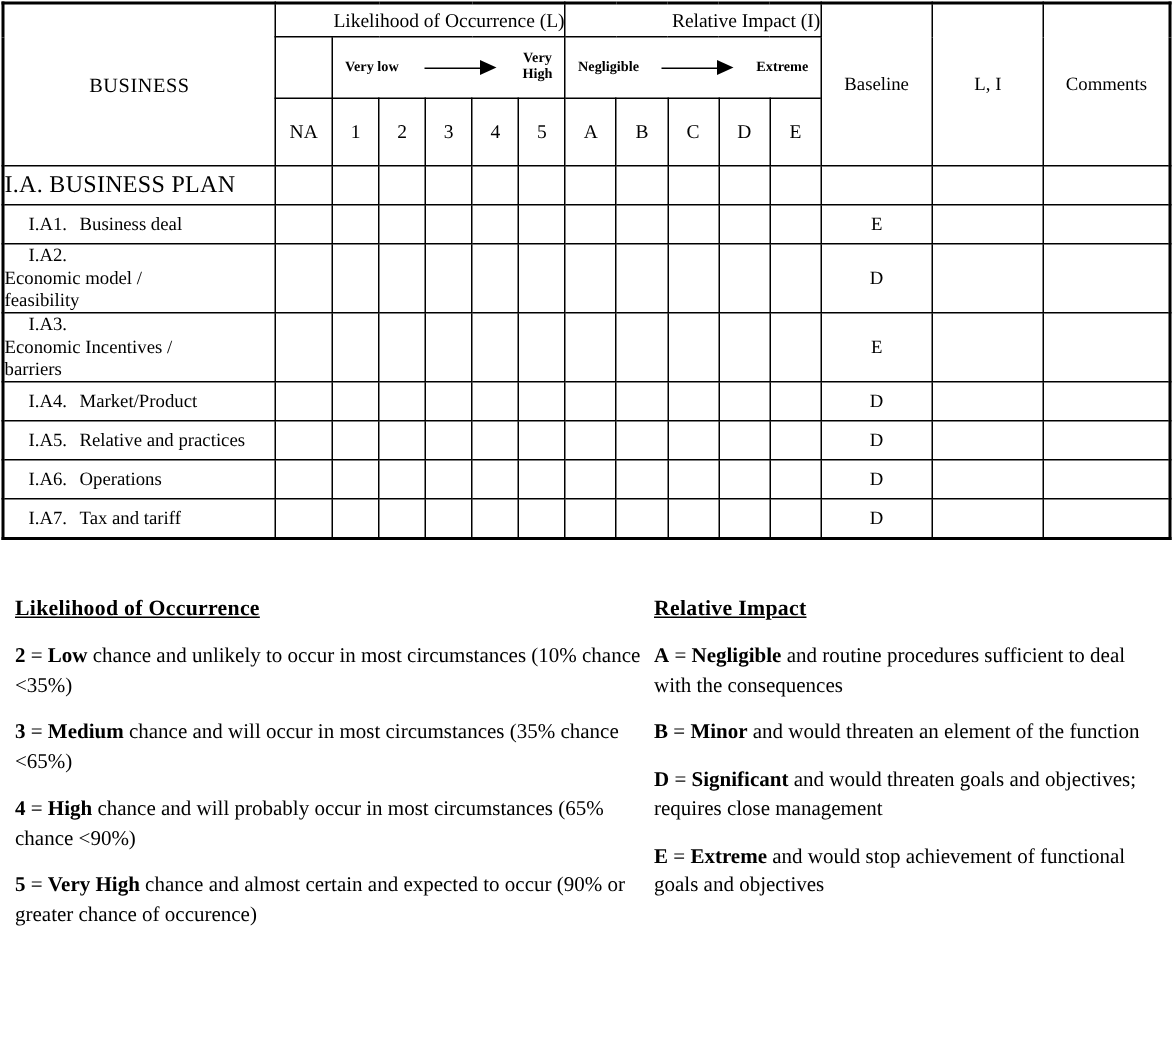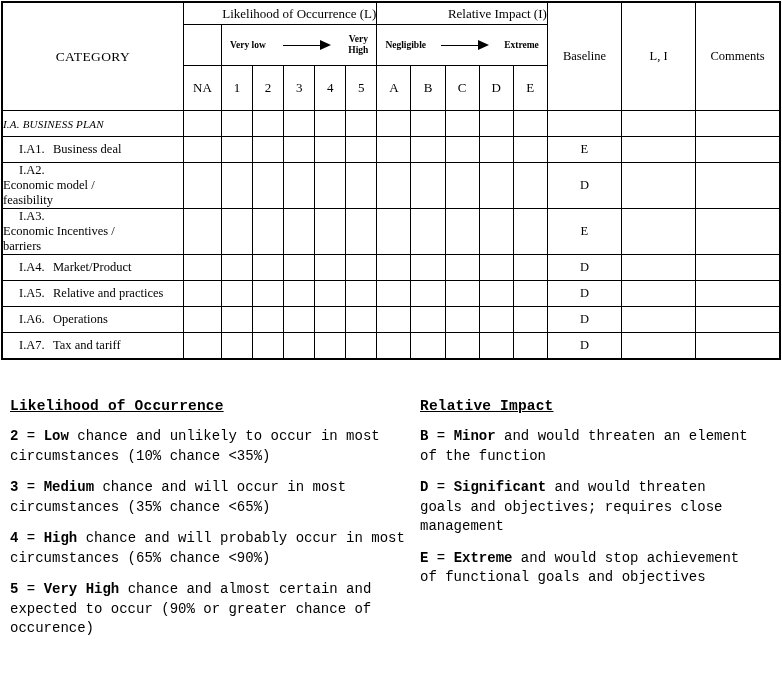--- a/index.html
+++ b/index.html
@@ -96,25 +96,24 @@
     text-align: center;
     font-size: 13px;
     font-weight: bold;
     height: 44px;
   }
   
   .sect-row td {
     height: 25px;
   }
   .sect-name {
-    font-size: 11px;
+    font-size: 16px;
     font-weight: bold;
     padding-left: 4px;
     letter-spacing: .2px;
-    font-style: italic;
   }
   .item-name {
     font-size: 12.5px;
     padding: 2px 2px 2px 12px;
     line-height: 15px;
   }
   .item-name .idx {
     display: inline-block;
     width: 34px;
     padding-left: 16px;
@@ -131,28 +130,27 @@
     font-size: 12.5px;
   }
 
   
   .legend-area {
     position: absolute;
     left: 0;
     top: 398px;
     width: 782px;
     height: 296px;
-    font-family: Liberation Mono, monospace;
   }
   .legend-col {
     position: absolute;
     top: 0;
   }
   .legend-col.left  { left: 10px;  width: 420px; }
-  .legend-col.right { left: 420px; width: 330px; }
+  .legend-col.right { left: 436px; width: 330px; }
 
   .legend-title {
     font-size: 14.5px;
     font-weight: bold;
     text-decoration: underline;
     margin: 0 0 13px 0;
     letter-spacing: .2px;
   }
   .legend-item {
     font-size: 14px;
@@ -178,21 +176,21 @@
       <col style="width:34px">
     <col style="width:34px">
       <col style="width:34px">
     <col style="width:74px">
       <col style="width:74px">
       <col style="width:84px">
   </colgroup>
 
   <tbody>
       <tr>
-    <td class="cat-head" rowspan="3">CATEGORY</td>
+    <td class="cat-head" rowspan="3">BUSINESS</td>
     <td class="grp-head" colspan="6">Likelihood of Occurrence (L)</td>
     <td class="grp-head" colspan="5">Relative Impact (I)</td>
     <td class="side-head" rowspan="3">Baseline</td>
     <td class="side-head" rowspan="3">L, I</td>
     <td class="side-head" rowspan="3">Comments</td>
   </tr>
 
   <tr>
     <td class="scale-head"></td>
     <td class="scale-head" colspan="5">
@@ -380,18 +378,19 @@
     <div id="legend-likelihood-items">
         <div class="legend-item"><b>2</b><span> = </span><b>Low</b><span> chance and unlikely to occur in most circumstances (10% chance &lt;35%)</span></div>
         <div class="legend-item"><b>3</b><span> = </span><b>Medium</b><span> chance and will occur in most circumstances (35% chance &lt;65%)</span></div>
         <div class="legend-item"><b>4</b><span> = </span><b>High</b><span> chance and will probably occur in most circumstances (65% chance &lt;90%)</span></div>
         <div class="legend-item"><b>5</b><span> = </span><b>Very High</b><span> chance and almost certain and expected to occur  (90% or greater chance of occurence)</span></div>
       </div>
   </div>
   <div class="legend-col right">
     <div class="legend-title">Relative Impact</div>
     <div id="legend-impact-items">
+        <div class="legend-item"><b>A</b><span> = </span><b>Negligible</b><span> and routine procedures sufficient to deal with the consequences</span></div>
         <div class="legend-item"><b>B</b><span> = </span><b>Minor</b><span> and would threaten an element of the function</span></div>
         <div class="legend-item"><b>D</b><span> = </span><b>Significant</b><span> and would threaten goals and objectives; requires close management</span></div>
         <div class="legend-item"><b>E</b><span> = </span><b>Extreme</b><span> and would stop achievement of functional goals and objectives</span></div>
       </div>
   </div>
 </div>
 
 </body></html>

